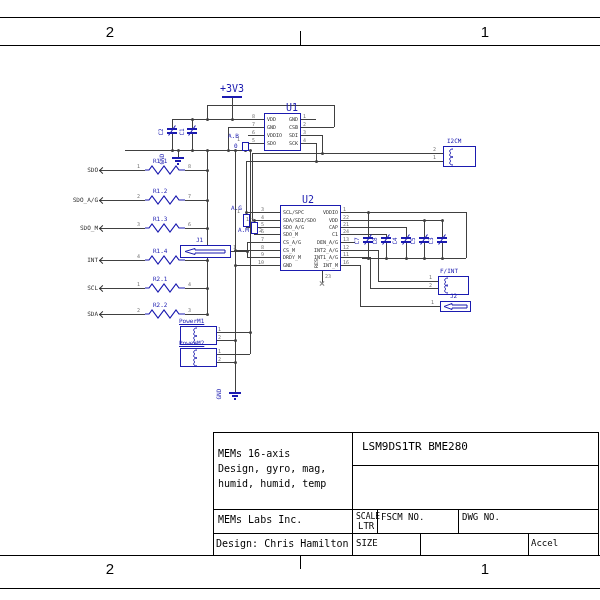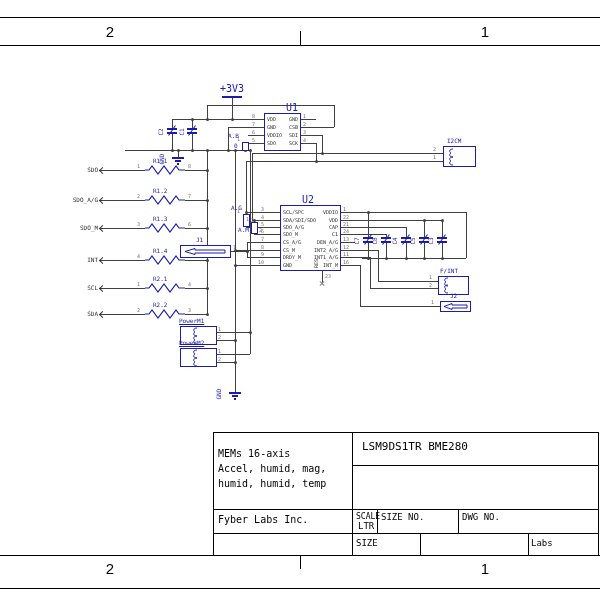--- a/index.html
+++ b/index.html
@@ -444,24 +444,25 @@
   <div class="fl" style="left:352px;top:432px;width:1px;height:123px"></div>
   <div class="fl" style="left:352px;top:465px;width:247px;height:1px"></div>
   <div class="fl" style="left:213px;top:509px;width:386px;height:1px"></div>
   <div class="fl" style="left:213px;top:533px;width:386px;height:1px"></div>
   <div class="fl" style="left:377px;top:509px;width:1px;height:24px"></div>
   <div class="fl" style="left:458px;top:509px;width:1px;height:24px"></div>
   <div class="fl" style="left:420px;top:533px;width:1px;height:22px"></div>
   <div class="fl" style="left:528px;top:533px;width:1px;height:22px"></div>
 
   <div class="tb" style="left:218px;top:448px">MEMs 16-axis</div>
-  <div class="tb" style="left:218px;top:463px">Accel, humid, mag,</div>
+  <div class="tb" style="left:218px;top:463px">Design, gyro, mag,</div>
   <div class="tb" style="left:218px;top:478px">humid, humid, temp</div>
   <div class="tb" style="left:362px;top:441px;font-size:11px">LSM9DS1TR BME280</div>
-  <div class="tb" style="left:218px;top:514px">Fyber Labs Inc.</div>
+  <div class="tb" style="left:218px;top:514px">MEMs Labs Inc.</div>
+  <div class="tb" style="left:216px;top:538px">Design: Chris Hamilton</div>
   <div class="tbxs" style="left:356px;top:512px">SCALE</div>
   <div class="tbs" style="left:358px;top:521px">LTR</div>
-  <div class="tbs" style="left:381px;top:512px">SIZE NO.</div>
+  <div class="tbs" style="left:381px;top:512px">FSCM NO.</div>
   <div class="tbs" style="left:462px;top:512px">DWG NO.</div>
   <div class="tbs" style="left:356px;top:538px">SIZE</div>
-  <div class="tbs" style="left:531px;top:538px">Labs</div>
+  <div class="tbs" style="left:531px;top:538px">Accel</div>
 
 </div>
 
 </body></html>

